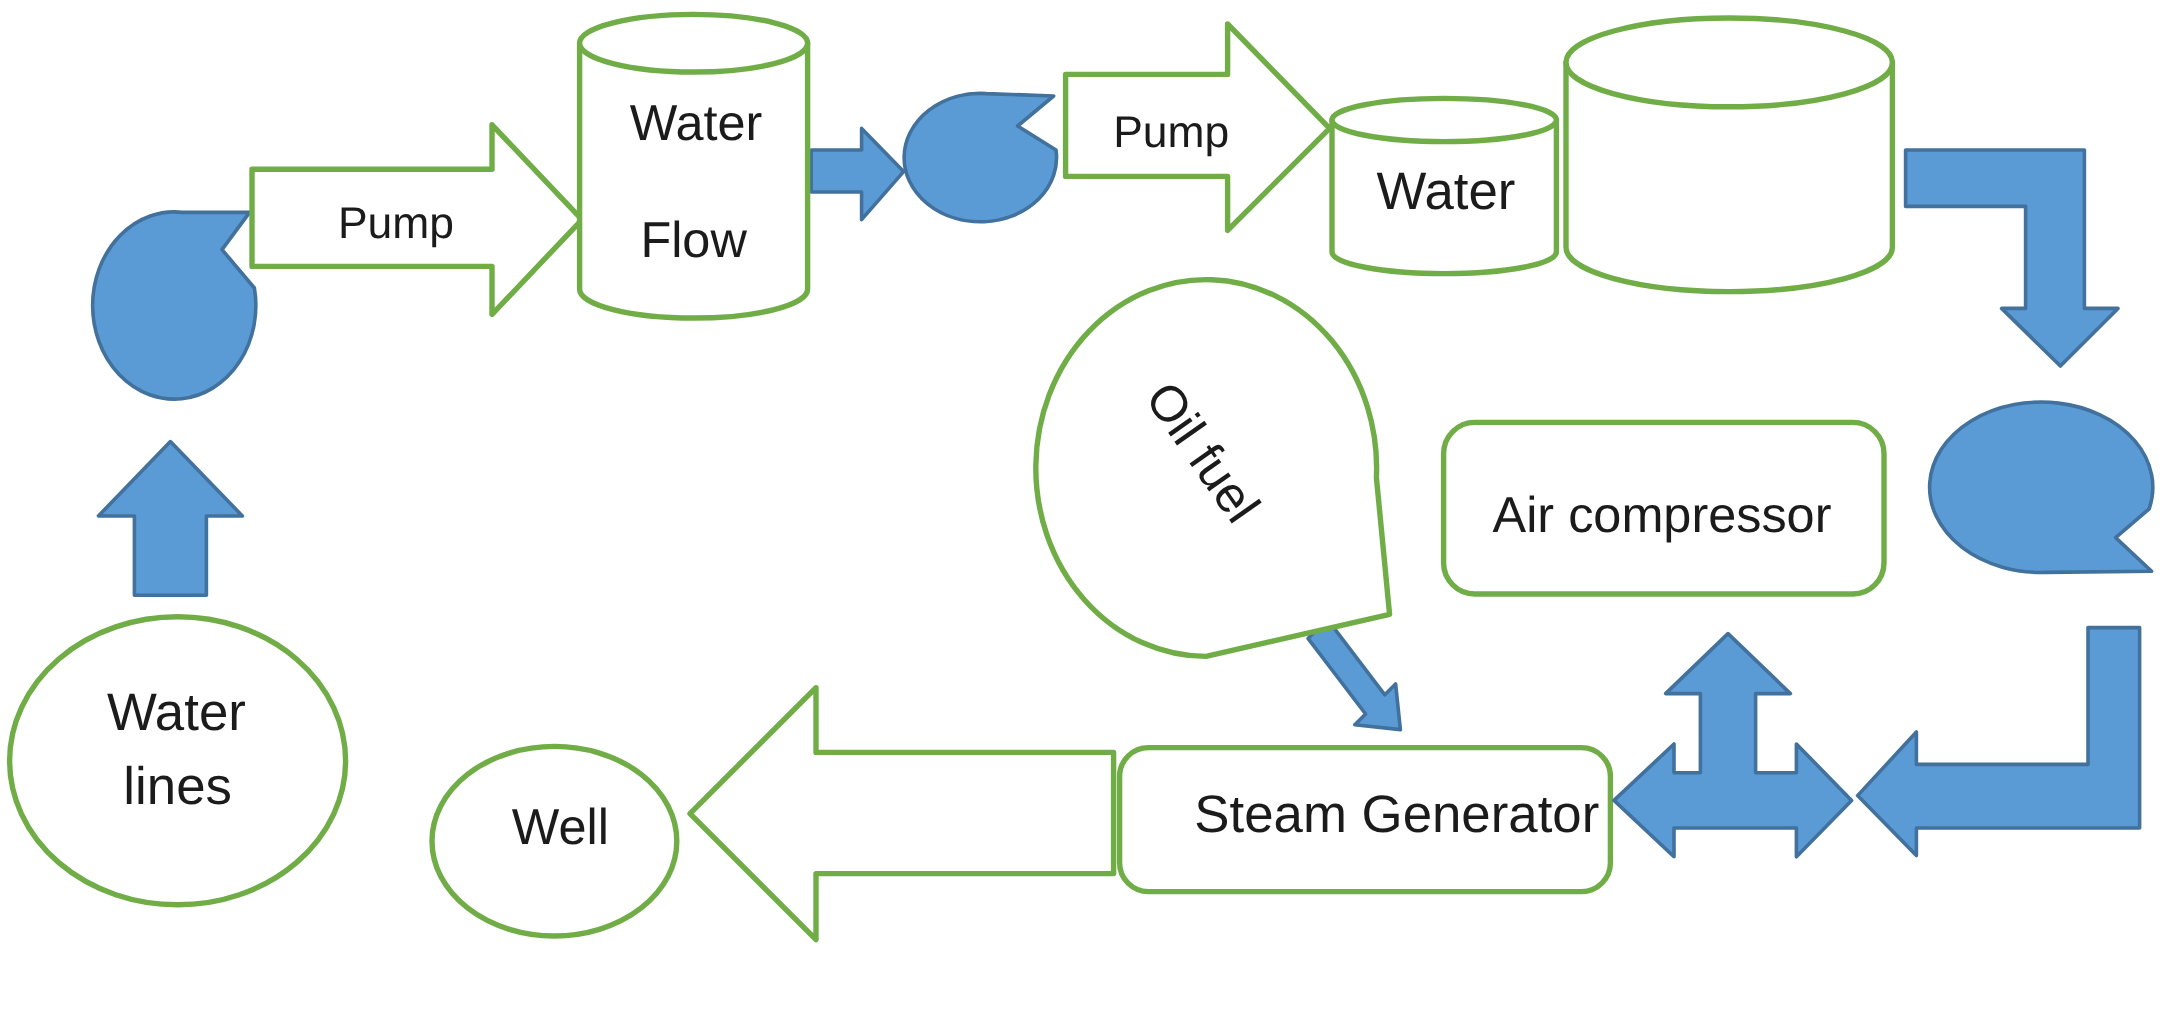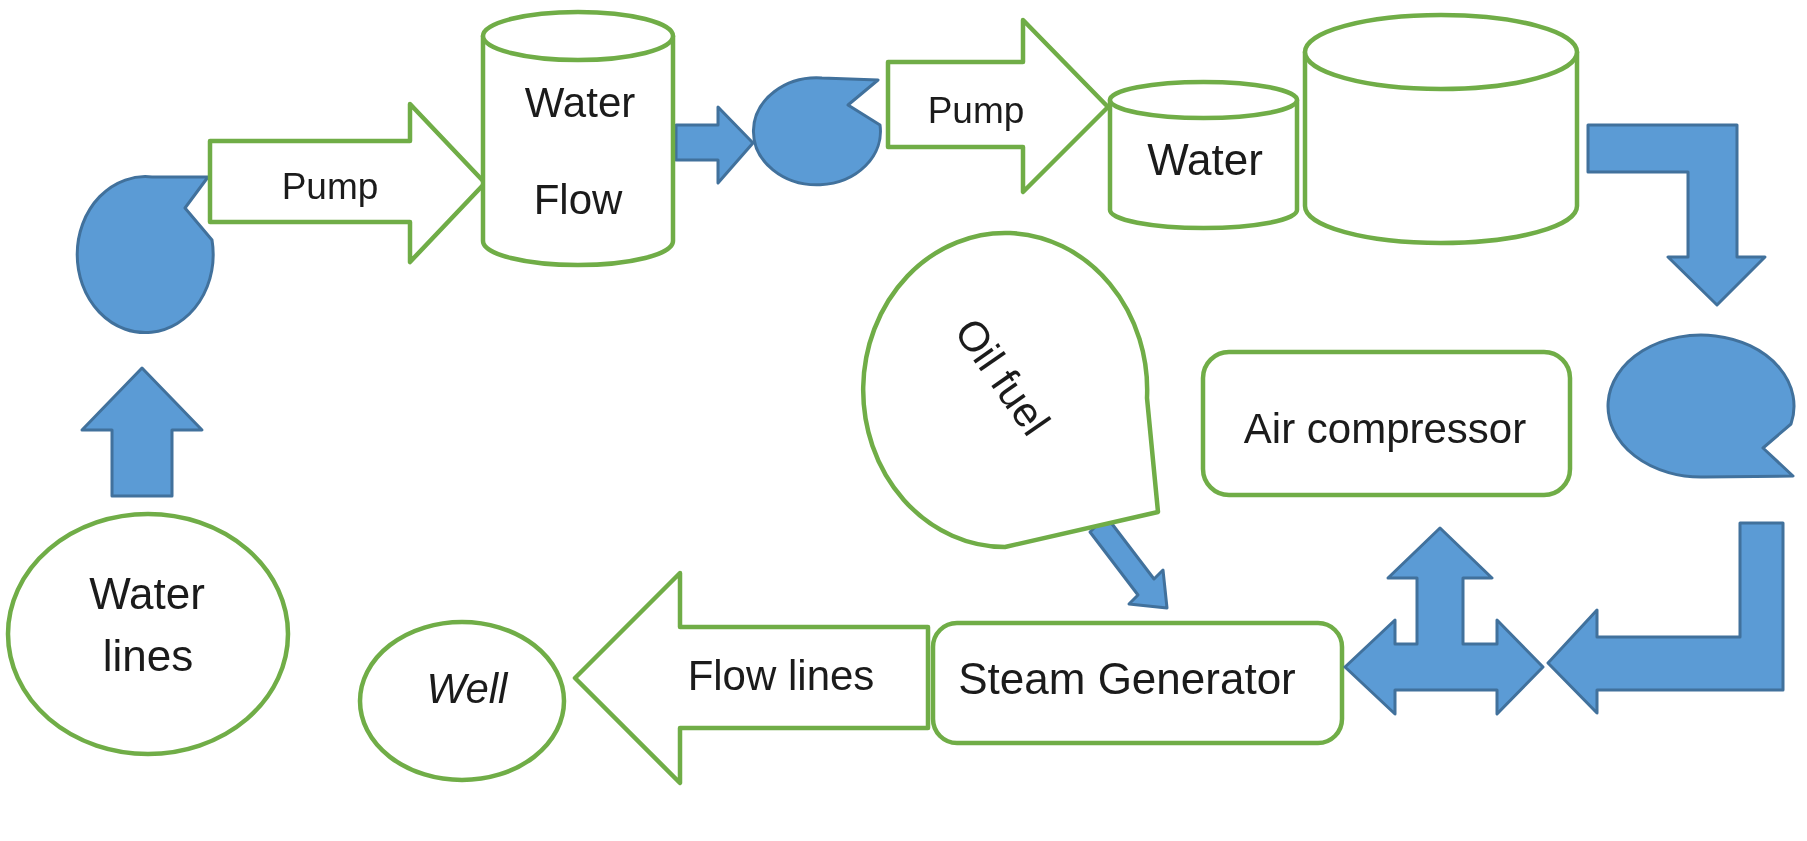--- a/index.html
+++ b/index.html
@@ -56,18 +56,17 @@
     <path class="blue" d="M1345,667 L1395,620 L1395,644 L1417,644 L1417,578 L1388,578 L1440,528 L1492,578 L1463,578 L1463,644 L1497,644 L1497,620 L1543,667 L1497,714 L1497,690 L1395,690 L1395,714 Z"></path>
   </svg>
 
   <div class="lbl s36" style="left:330px;top:186px;">Pump</div>
   <div class="lbl s42" style="left:580px;top:103px;">Water</div>
   <div class="lbl s42" style="left:578px;top:200px;">Flow</div>
   <div class="lbl s36" style="left:976px;top:110px;">Pump</div>
   <div class="lbl s44" style="left:1205px;top:160px;">Water</div>
   <div class="lbl s42" style="left:1385px;top:409px;margin-top:20px;">Air compressor</div>
   <div class="lbl s42 rot" style="left:1002px;top:377px;">Oil fuel</div>
-  <div class="lbl s44" style="left:1127px;top:679px;text-align:right;">Steam Generator</div>
-  <div class="lbl s42" style="left:781px;top:676px;">Flow lines</div>
-  <div class="lbl s42" style="left:467px;top:689px;font-style:italic;">Well</div>
+  <div class="lbl s44" style="left:1164px;top:679px;text-align:right;">Steam Generator</div>
+  <div class="lbl s42" style="left:467px;top:689px;">Well</div>
   <div class="lbl s44" style="left:147px;top:594px;">Water</div>
   <div class="lbl s44" style="left:148px;top:656px;">lines</div>
 </div>
 
 </body></html>

